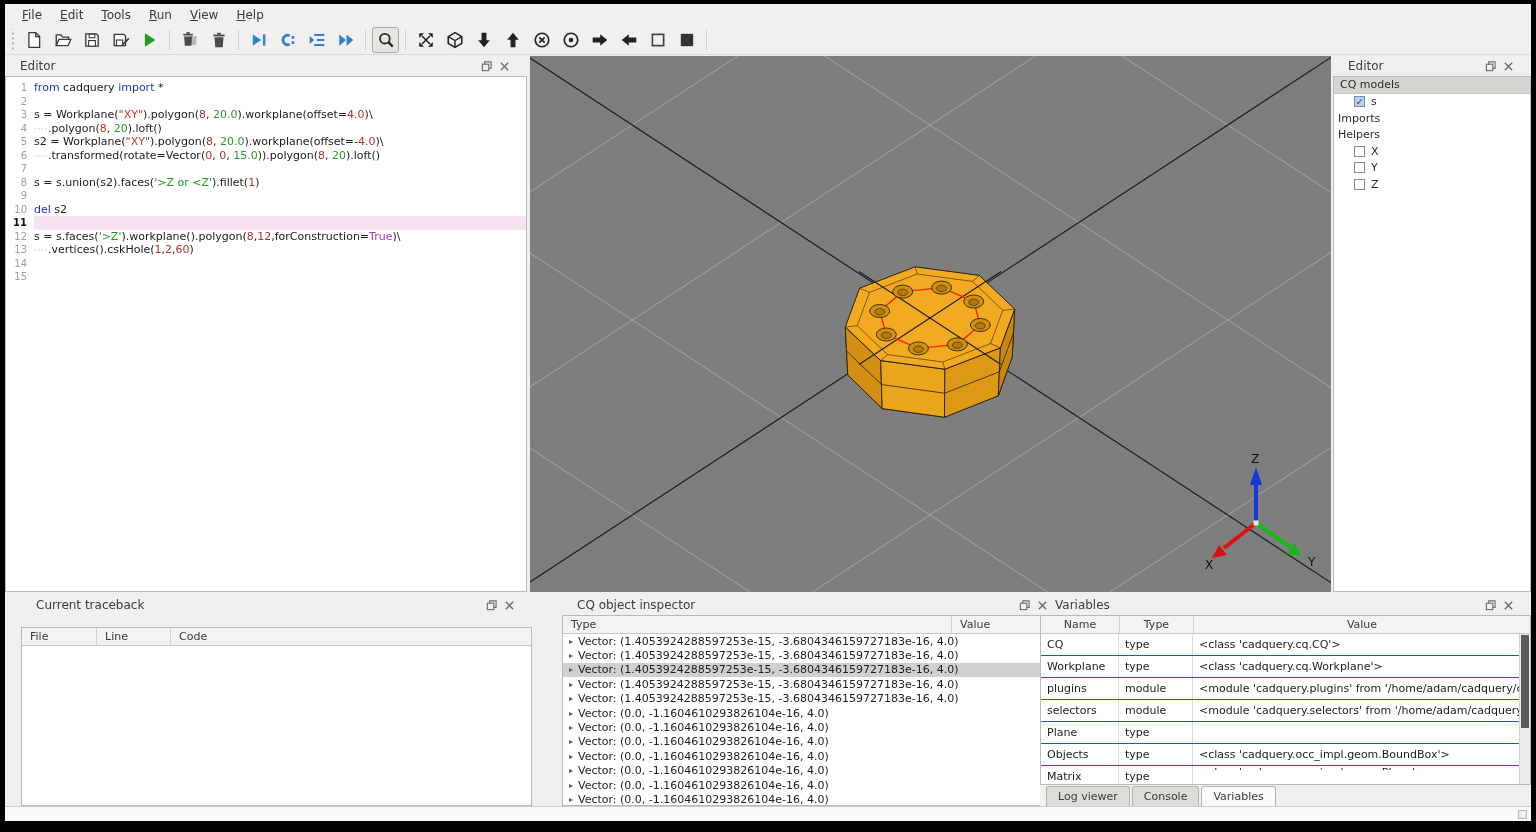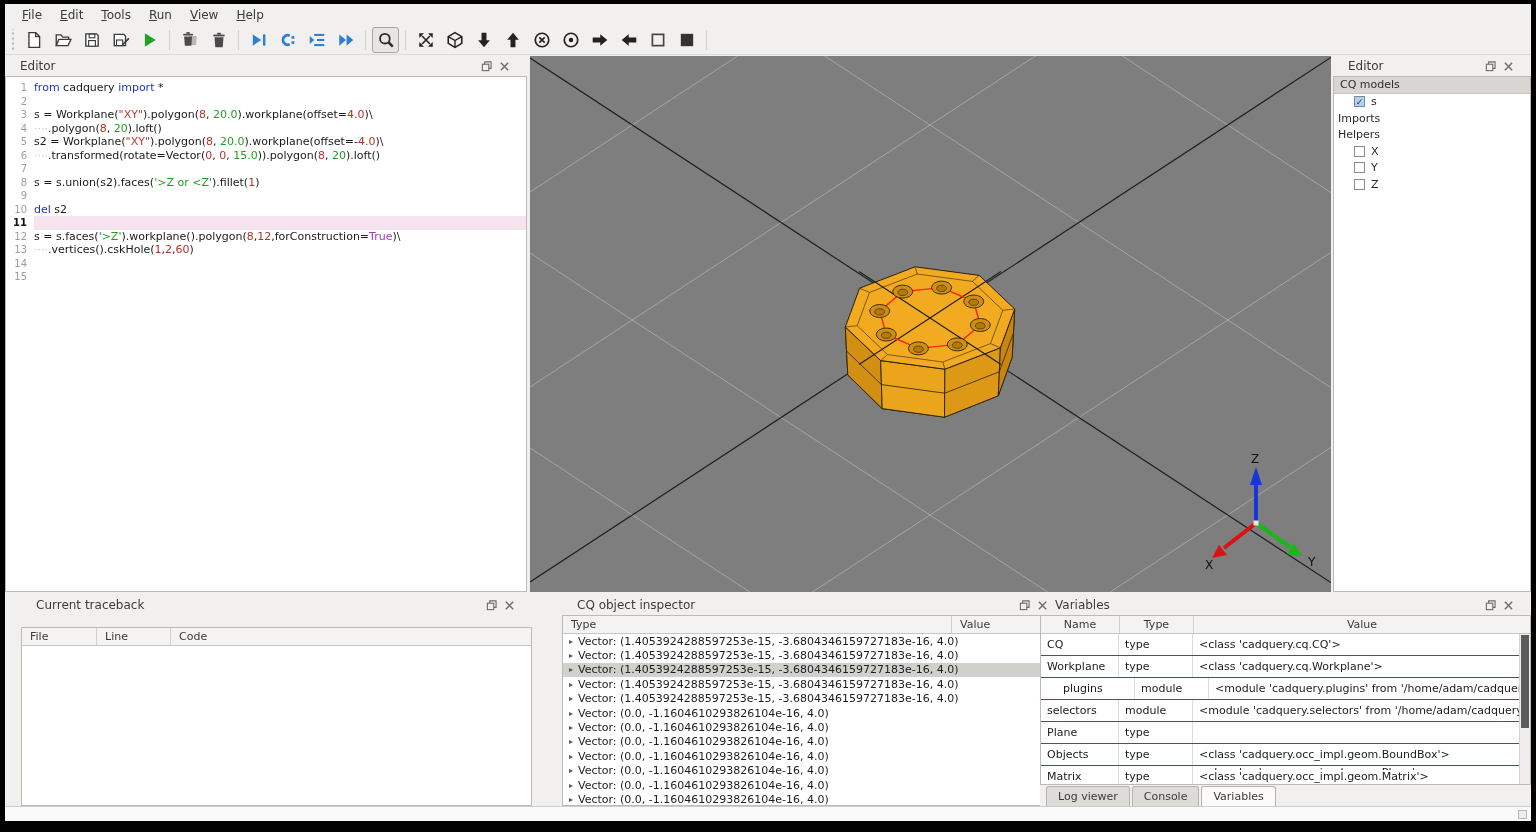--- a/index.html
+++ b/index.html
@@ -607,21 +607,21 @@
             <span class="vcell" style="width: 78px;">CQ</span>
             <span class="vcell" style="width: 74px;">type</span>
             <span class="vcell" style="flex: 1 1 0%;">&lt;class 'cadquery.cq.CQ'&gt;</span>
           </div>
           <div class="vrow">
             <span class="vcell" style="width: 78px;">Workplane</span>
             <span class="vcell" style="width: 74px;">type</span>
             <span class="vcell" style="flex: 1 1 0%;">&lt;class 'cadquery.cq.Workplane'&gt;</span>
           </div>
           <div class="vrow">
-            <span class="vcell" style="width: 78px; margin-left: 16px;">plugins</span>
+            <span class="vcell" style="width: 78px;">plugins</span>
             <span class="vcell" style="width: 74px;">module</span>
             <span class="vcell" style="flex: 1 1 0%;">&lt;module 'cadquery.plugins' from '/home/adam/cadquery/c...</span>
           </div>
           <div class="vrow">
             <span class="vcell" style="width: 78px;">selectors</span>
             <span class="vcell" style="width: 74px;">module</span>
             <span class="vcell" style="flex: 1 1 0%;">&lt;module 'cadquery.selectors' from '/home/adam/cadquery/...</span>
           </div>
           <div class="vrow">
             <span class="vcell" style="width: 78px;">Plane</span>
@@ -629,21 +629,20 @@
             <span class="vcell" style="flex: 1 1 0%; margin-top: 40px;">&lt;class 'cadquery.occ_impl.geom.Plane'&gt;</span>
           </div>
           <div class="vrow">
             <span class="vcell" style="width: 78px;">Objects</span>
             <span class="vcell" style="width: 74px;">type</span>
             <span class="vcell" style="flex: 1 1 0%;">&lt;class 'cadquery.occ_impl.geom.BoundBox'&gt;</span>
           </div>
           <div class="vrow">
             <span class="vcell" style="width: 78px;">Matrix</span>
             <span class="vcell" style="width: 74px;">type</span>
-            <span class="vcell" style="flex: 1 1 0%;">&lt;class 'cadquery.occ_impl.geom.Matrix'&gt;</span>
           </div>
         </div>
       <div class="sbar" style="top:18px;">
         <div class="thumb" style="top:1px; height:62%;"></div>
       </div>
     </div>
     <div class="tabbar" id="tabbar">
         <div class="tab">Log viewer</div>
         <div class="tab">Console</div>
         <div class="tab active">Variables</div>

